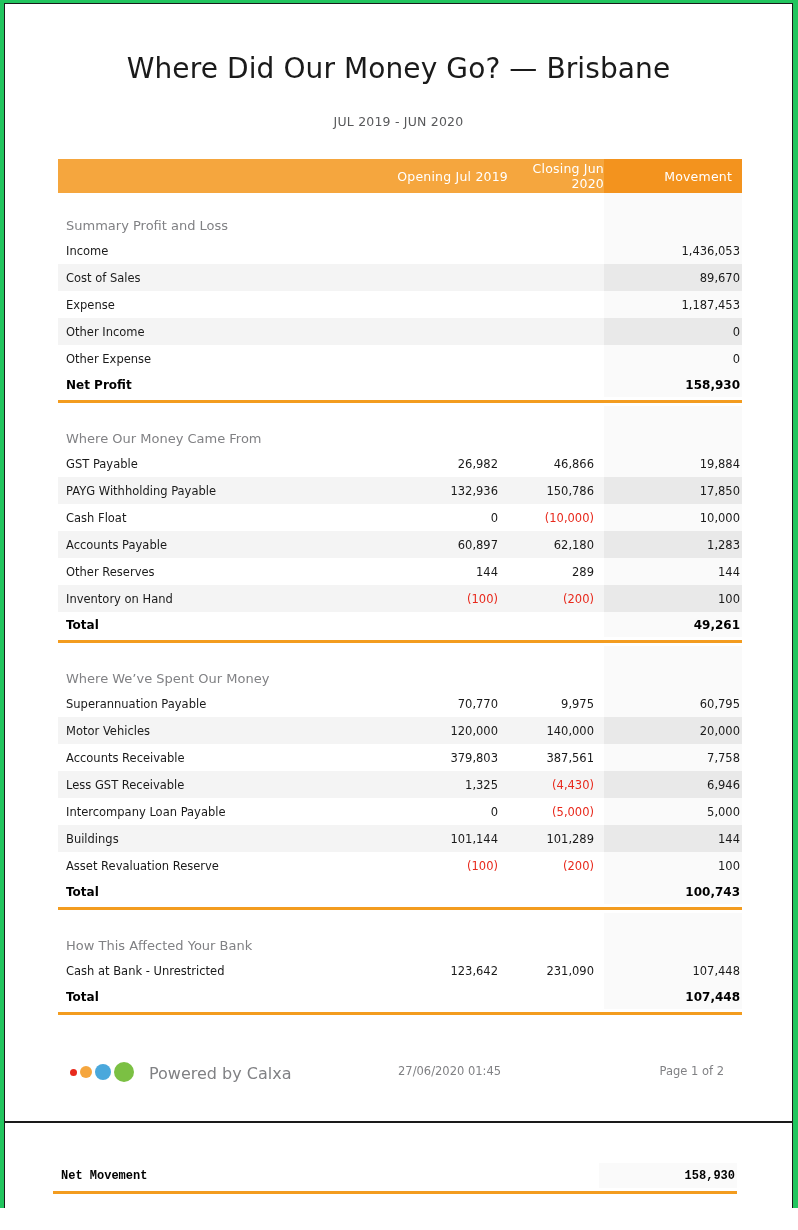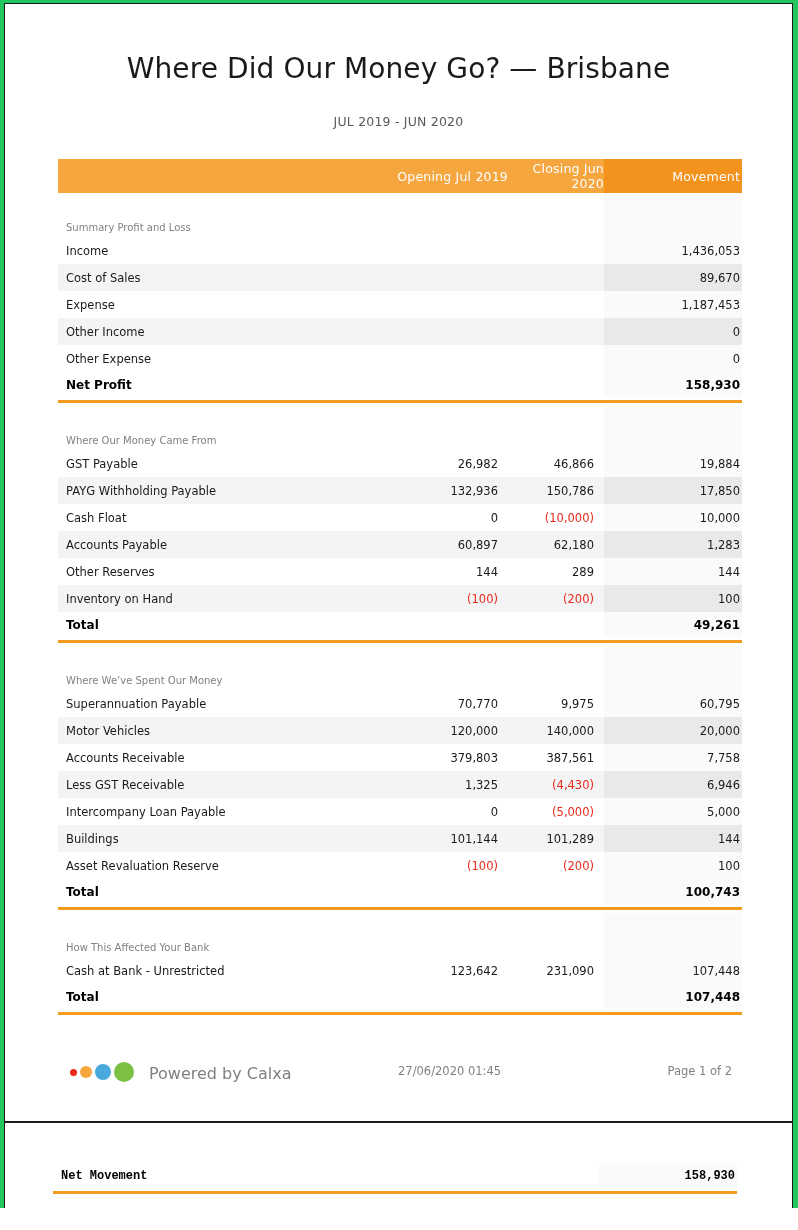--- a/index.html
+++ b/index.html
@@ -79,21 +79,21 @@
     height: 34px;
     background: #f5a63e;
     color: #ffffff;
     font-size: 12.5px;
     font-weight: 400;
     text-align: right;
     padding-right: 10px;
     letter-spacing: 0.2px;
   }
   thead th.h-label { text-align: left; padding-left: 8px; }
-  thead th.h-move  { background: #f3931e; padding-right: 2px; }
+  thead th.h-move  { background: #f3931e; padding-right: 10px; }
 
   
   td.lbl {
     font-size: 11.5px;
     color: #1a1a1a;
     padding-left: 8px;
     text-align: left;
     white-space: nowrap;
   }
   td.num {
@@ -107,21 +107,21 @@
 
   tr.row       { height: 27px; }
   tr.row.alt   td { background: #f4f4f4; }
   tr.row.alt   td.move { background: #e9e9e9; }
 
   td.neg { color: #e8291c; }
 
   
   tr.section-head { height: 44px; }
   tr.section-head td.lbl {
-    font-size: 10px;
+    font-size: 13px;
     color: #808184;
     vertical-align: bottom;
     padding-bottom: 4px;
   }
 
   
   tr.total-row { height: 25px; }
   tr.total-row td { font-weight: bold; font-size: 12px; color: #000; }
   tr.total-row td.move { background: #fafafa; }
 
@@ -171,21 +171,21 @@
   }
   .footer-date {
     position: absolute;
     left: 340px;
     top: 8px;
     font-size: 11.5px;
     color: #808184;
   }
   .footer-page {
     position: absolute;
-    right: 10px;
+    right: 18px;
     top: 8px;
     font-size: 11.5px;
     color: #808184;
     text-align: center;
   }
 
   
   .page2-body {
     position: absolute;
     left: 53px;

